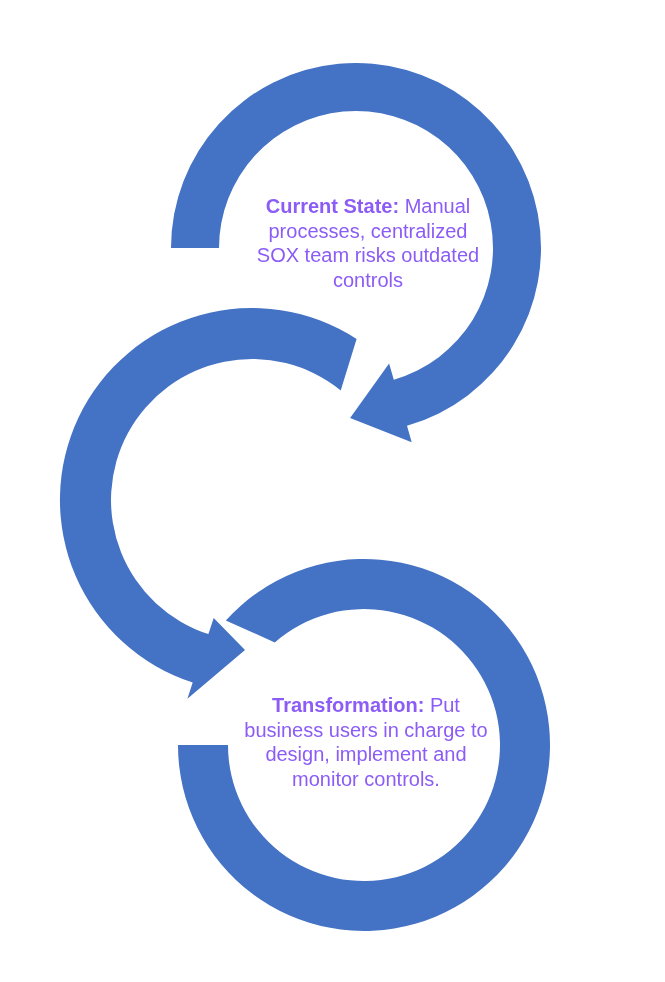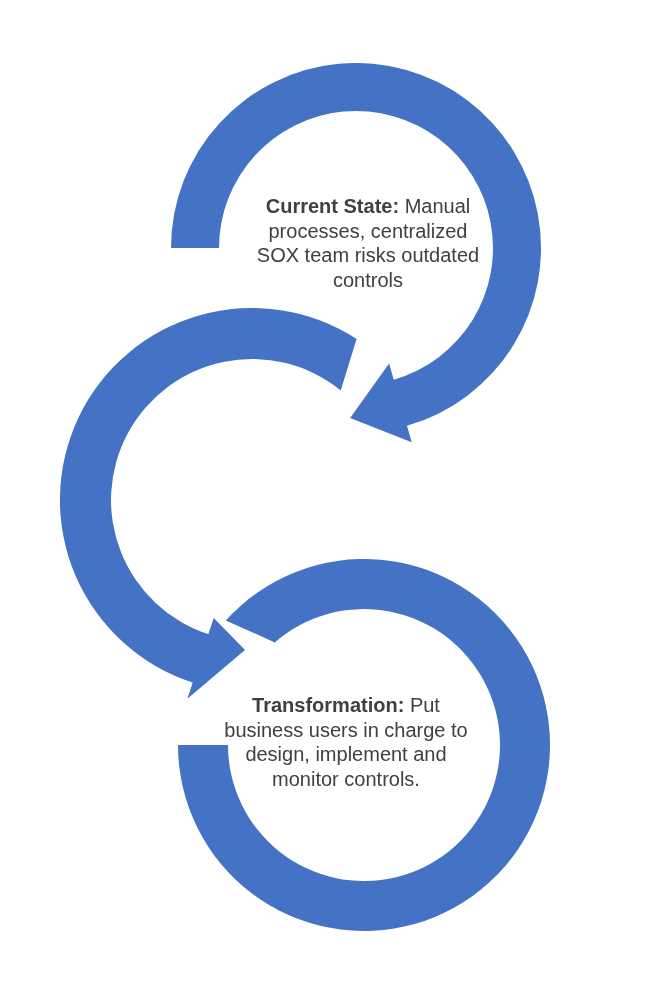--- a/index.html
+++ b/index.html
@@ -20,29 +20,29 @@
     left: 0;
     top: 0;
   }
   .step-text {
     position: absolute;
     transform: translate(-50%, -50%);
     width: 246px;
     text-align: center;
     font-size: 20px;
     line-height: 24.5px;
-    color: #404040;
+    color: #8b5cf6;
     letter-spacing: 0px;
   }
   .step-text b {
     font-weight: 700;
   }
   .step-1 { left: 368px; top: 243px; }
   .step-2 { left: 243px; top: 493px; }
-  .step-3 { left: 346px; top: 742px; }
+  .step-3 { left: 366px; top: 742px; }
 </style>
 </head>
 <body>
 
 <div class="canvas">
 
   <svg class="diagram-svg" width="665" height="982" viewBox="0 0 665 982" xmlns="http://www.w3.org/2000/svg">
 
     <path d="M 219 248
              A 137 137 0 1 1 393.8 379.7

